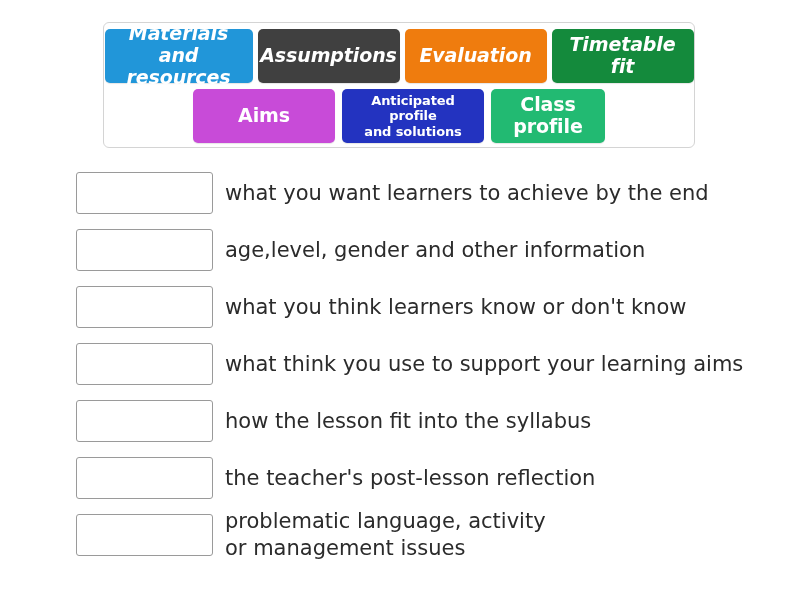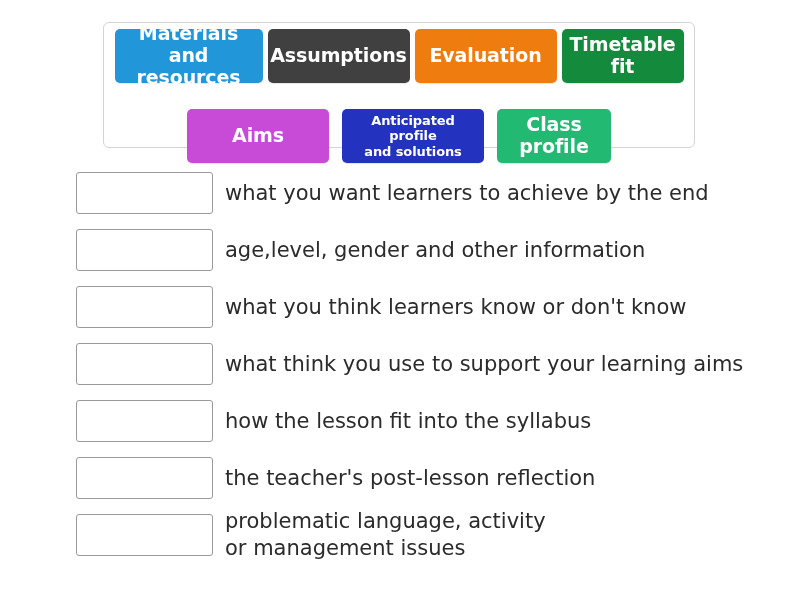--- a/index.html
+++ b/index.html
@@ -31,25 +31,25 @@
     padding: 0;
   }
   .tile-row {
     display: flex;
     align-items: flex-start;
     justify-content: center;
   }
   .tile-row.row-1 {
     padding-top: 6px;
     gap: 5px;
+    font-style: italic;
   }
   .tile-row.row-2 {
     padding-top: 6px;
-    gap: 13px;
-    margin-top: 20px;
+    gap: 7px;
   }
   .tile {
     box-sizing: border-box;
     height: 54px;
     border-radius: 5px;
     color: #ffffff;
     font-weight: bold;
     font-size: 19px;
     line-height: 1.15;
     letter-spacing: -0.1px;
@@ -100,21 +100,21 @@
   }
 </style>
 </head>
 <body>
 
 <div id="tile-bank">
   <div class="tile-row row-1">
       <div class="tile" style="background: rgb(33, 150, 217); width: 148px; white-space: pre-line;">Materials and resources</div>
       <div class="tile" style="background: #404040; width: 142px; white-space: pre-line;">Assumptions</div>
       <div class="tile" style="background: rgb(239, 124, 14); width: 142px; white-space: pre-line;">Evaluation</div>
-      <div class="tile" style="background: rgb(20, 138, 60); width: 122px; white-space: pre-line;">Timetable fit</div>
+      <div class="tile" style="background: rgb(20, 138, 60); width: 142px; white-space: pre-line;">Timetable fit</div>
     </div>
   <div class="tile-row row-2">
       <div class="tile" style="background: rgb(200, 75, 216); width: 142px; white-space: pre-line;">Aims</div>
       <div class="tile small-text" style="background: rgb(35, 51, 192); width: 142px; white-space: pre-line;">Anticipated
 profile
 and solutions</div>
       <div class="tile" style="background: rgb(34, 186, 114); width: 114px; white-space: pre-line;">Class profile</div>
     </div>
 </div>
 

